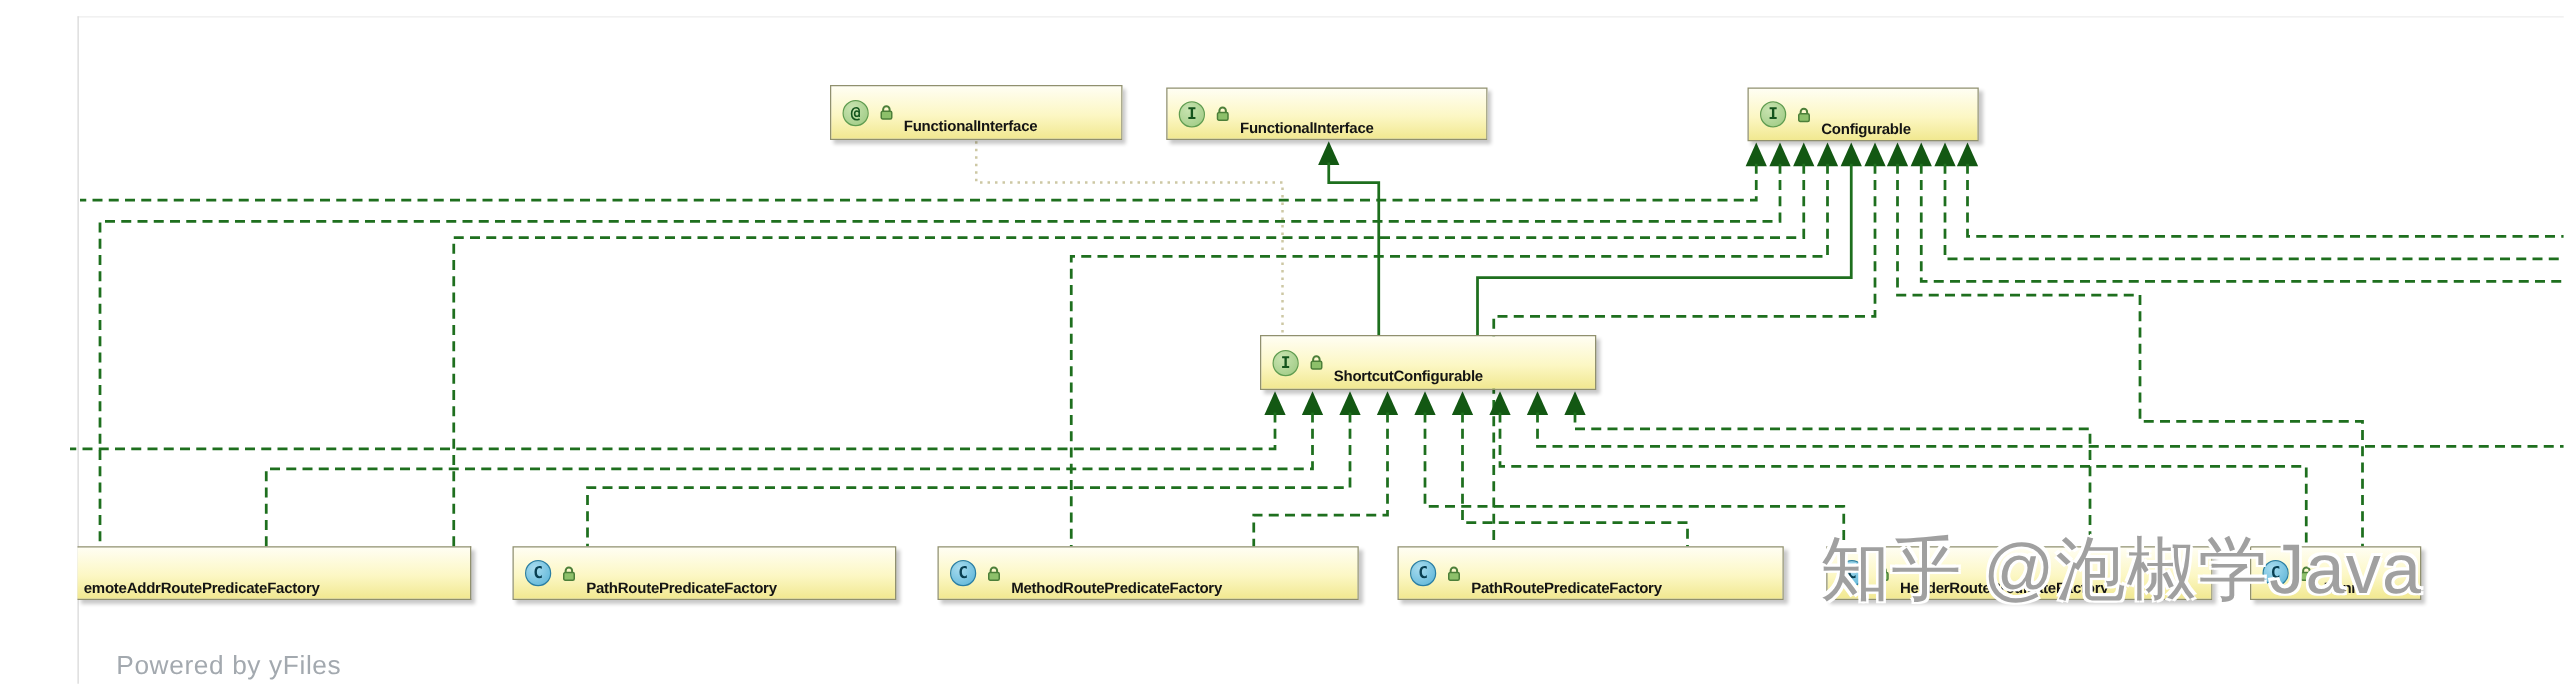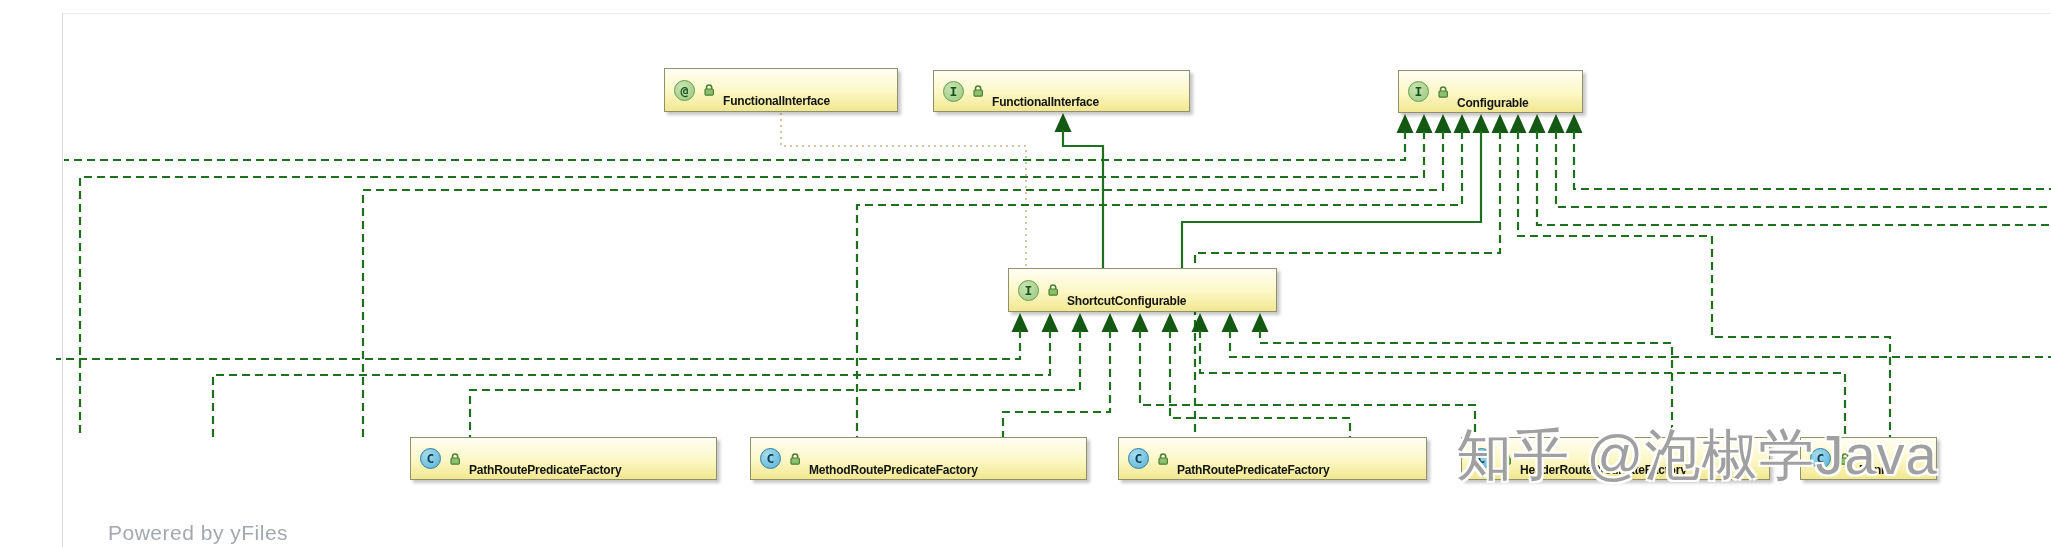--- a/index.html
+++ b/index.html
@@ -44,21 +44,21 @@
     position:absolute;z-index:50;
     left:1456px;top:418px;
     font-size:56px;letter-spacing:1px;font-weight:400;
     color:rgba(143,143,143,0.85);
     text-shadow:-2px -2px 0 #fff, 2px -2px 0 #fff, -2px 2px 0 #fff, 2px 2px 0 #fff, 0 0 3px #fff;
     white-space:nowrap;
     text-align:center;
   }
   #footer-credit{
     position:absolute;z-index:8;
-    left:108px;top:521px;
+    left:93px;top:521px;
     font-size:21px;color:#a3a9af;letter-spacing:0.5px;
     white-space:nowrap;
   }
 </style>
 </head>
 <body>
 
 <div class="hairline-h" style="left:62px;top:13px;width:1989px;"></div>
 <div class="hairline-v" style="left:62px;top:13px;height:534px;"></div>
 
@@ -132,20 +132,23 @@
       <span class="node-label">Configurable</span>
     </div>
     <div class="uml-node" style="left: 1008px; top: 268px; width: 269px; height: 44px;">
       <span class="type-icon iface">I</span>
       <svg class="lock-icon" width="14" height="14" viewBox="0 0 14 14">
      <path d="M4.5 6 V4.6 a2.6 2.6 0 0 1 5.2 0 V6" fill="none" stroke="#4c7f39" stroke-width="1.6"></path>
      <rect x="3" y="6" width="8.4" height="6.2" rx="1.2" fill="#8dc06a" stroke="#4c7f39" stroke-width="1.2"></rect>
    </svg>
       <span class="node-label">ShortcutConfigurable</span>
     </div>
+    <div class="uml-node clipped-left" style="left: 62px; top: 437px; width: 315px; height: 43px;">
+      <span class="node-label">emoteAddrRoutePredicateFactory</span>
+    </div>
     <div class="uml-node" style="left: 410px; top: 437px; width: 307px; height: 43px;">
       <span class="type-icon cls">C</span>
       <svg class="lock-icon" width="14" height="14" viewBox="0 0 14 14">
      <path d="M4.5 6 V4.6 a2.6 2.6 0 0 1 5.2 0 V6" fill="none" stroke="#4c7f39" stroke-width="1.6"></path>
      <rect x="3" y="6" width="8.4" height="6.2" rx="1.2" fill="#8dc06a" stroke="#4c7f39" stroke-width="1.2"></rect>
    </svg>
       <span class="node-label">PathRoutePredicateFactory</span>
     </div>
     <div class="uml-node" style="left: 750px; top: 437px; width: 337px; height: 43px;">
       <span class="type-icon cls">C</span>

